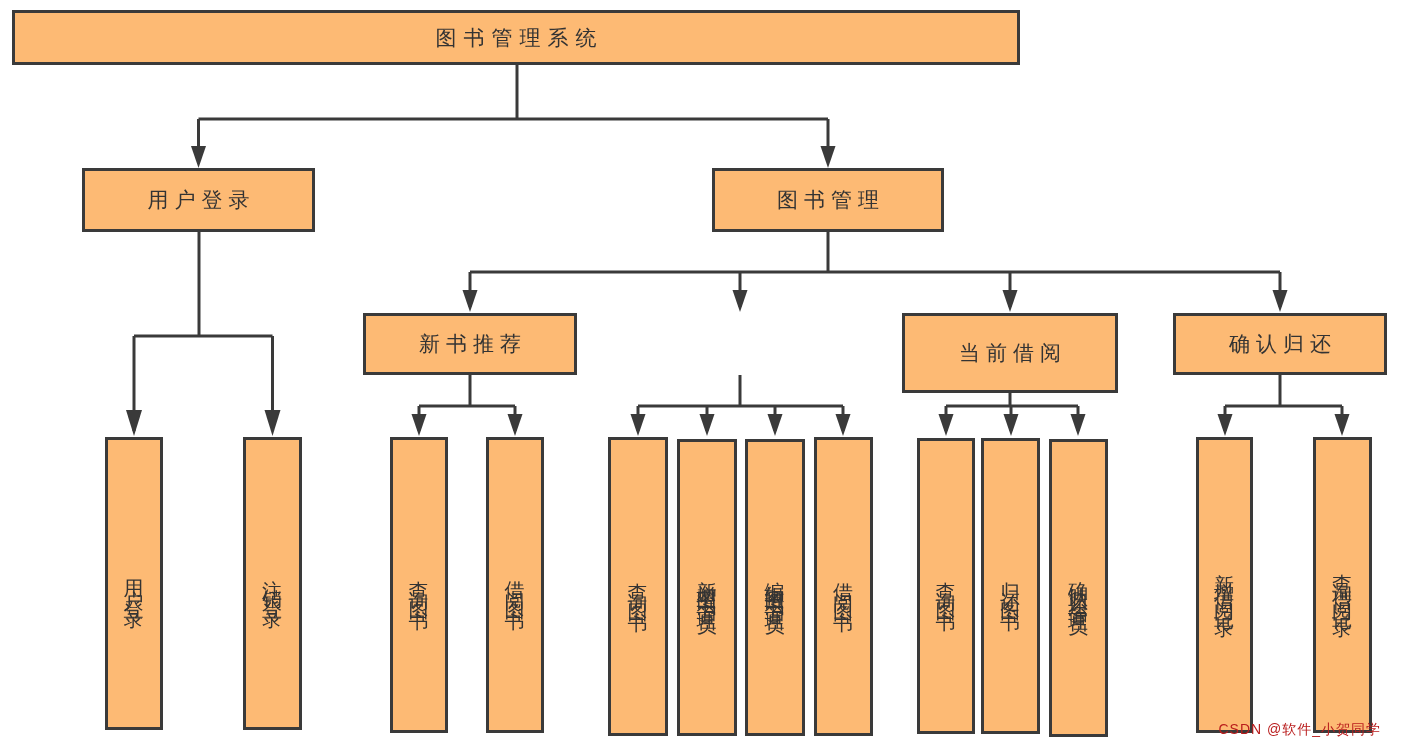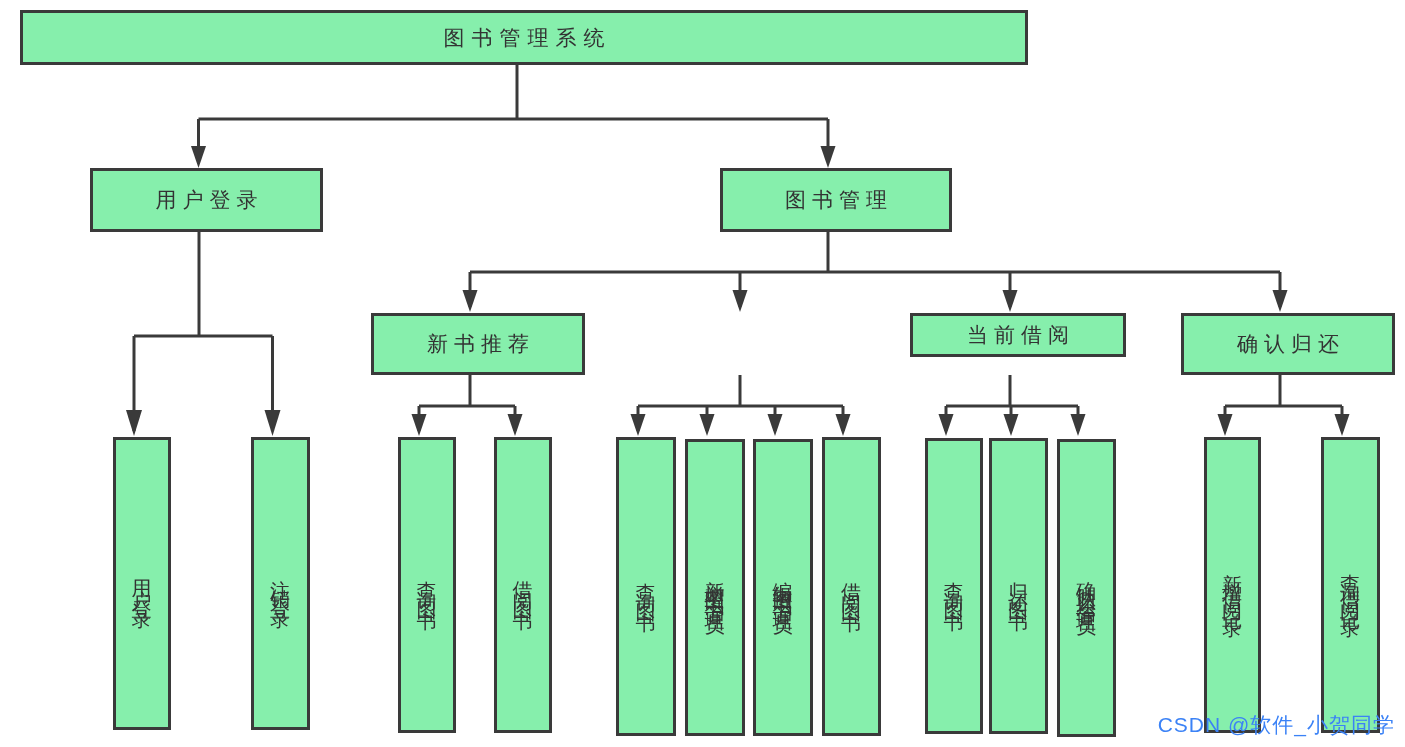--- a/index.html
+++ b/index.html
@@ -14,27 +14,26 @@
   }
   #connectors {
     position: absolute;
     left: 0; top: 0;
     width: 1405px; height: 747px;
     z-index: 1;
   }
   .node {
     position: absolute;
     border: 3px solid #3a3a3a;
-    background: #86efac;
+    background: #fdba74;
     display: flex;
     align-items: center;
     justify-content: center;
     color: #333333;
     z-index: 2;
-    margin-left: 8px;
   }
   .hnode {
     font-size: 21px;
     letter-spacing: 6px;
     text-indent: 6px; 
     white-space: nowrap;
   }
   .root-node {
     font-size: 21px;
     letter-spacing: 7px;
@@ -45,24 +44,24 @@
     text-orientation: mixed;
     font-size: 20px;
     line-height: 1;
     white-space: nowrap;
   }
   .ls-4 span { letter-spacing: 10px; }
   .ls-6 span { letter-spacing: 9px; }
   .ls-long span { letter-spacing: 5px; }
   #watermark {
     position: absolute;
-    right: 10px;
+    right: 24px;
     bottom: 8px;
-    font-size: 21px;
-    color: #3b82f6;
+    font-size: 14px;
+    color: #b91c1c;
     letter-spacing: 1px;
     z-index: 3;
     white-space: nowrap;
   }
 </style>
 </head>
 <body>
 
 <div id="stage">
 
@@ -132,21 +131,21 @@
       <polygon points="1342,436 1334.5,414 1349.5,414"></polygon>
     </g>
   </svg>
 
   <div class="node root-node" style="left:12px; top:10px; width:1008px; height:55px;">图书管理系统</div>
 
   <div class="node hnode" style="left:82px; top:168px; width:233px; height:64px;">用户登录</div>
   <div class="node hnode" style="left:712px; top:168px; width:232px; height:64px;">图书管理</div>
 
   <div class="node hnode" style="left:363px; top:313px; width:214px; height:62px;">新书推荐</div>
-  <div class="node hnode" style="left:902px; top:313px; width:216px; height:44px;">当前借阅</div>
+  <div class="node hnode" style="left:902px; top:313px; width:216px; height:80px;">当前借阅</div>
   <div class="node hnode" style="left:1173px; top:313px; width:214px; height:62px;">确认归还</div>
 
   <div class="node vnode ls-4" style="left:105px; top:437px; width:58px; height:293px;">
     <span>用户登录</span>
   </div>
   <div class="node vnode ls-4" style="left:243px; top:437px; width:59px; height:293px;">
     <span>注销登录</span>
   </div>
 
   <div class="node vnode ls-4" style="left:390px; top:437px; width:58px; height:296px;">

